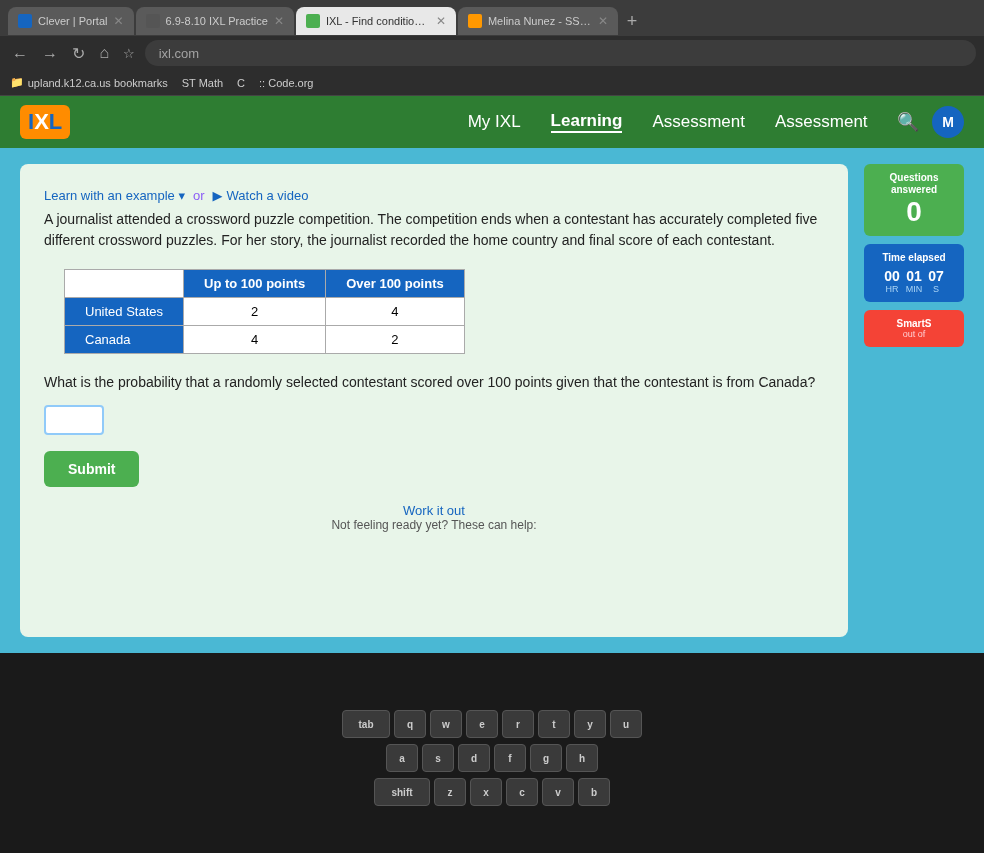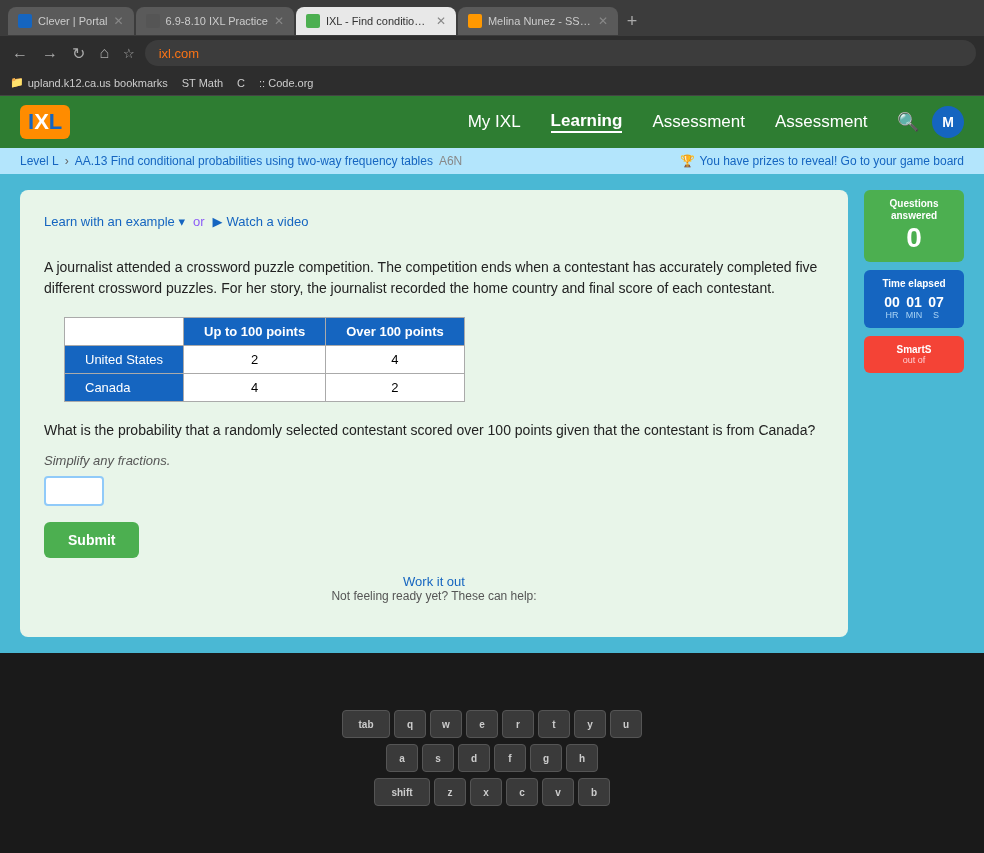--- a/index.html
+++ b/index.html
@@ -95,21 +95,21 @@
       cursor: pointer;
       padding: 2px 4px;
     }
 
     .address-bar {
       flex: 1;
       background: #3c3c3c;
       border: none;
       border-radius: 20px;
       padding: 4px 14px;
-      color: #f97316;
+      color: #a3a3a3;
       font-size: 13px;
       height: 26px;
     }
 
     .bookmarks-bar {
       display: flex;
       align-items: center;
       background: #2d2d2d;
       padding: 3px 10px;
       gap: 14px;
@@ -248,21 +248,21 @@
       border-radius: 8px;
       padding: 24px;
       flex: 1;
       position: relative;
     }
 
     .example-bar {
       display: flex;
       align-items: center;
       gap: 8px;
-      margin-bottom: 28px;
+      margin-bottom: 6px;
       font-size: 13px;
       color: #1565c0;
     }
 
     .example-link {
       color: #1565c0;
       cursor: pointer;
       text-decoration: none;
     }
 
@@ -553,32 +553,20 @@
       <a class="ixl-nav-item active">Learning</a>
       <a class="ixl-nav-item">Assessment</a>
       <a class="ixl-nav-item">Assessment</a>
     </nav>
     <div class="ixl-header-right">
       <span class="search-icon-btn">🔍</span>
       <div class="user-avatar">M</div>
     </div>
   </div>
 
-  <div class="breadcrumb-bar">
-    <div class="breadcrumb-left">
-      <span style="cursor:pointer;">Level L</span>
-      <span class="breadcrumb-sep">›</span>
-      <span>AA.13 Find conditional probabilities using two-way frequency tables</span>
-      <span style="color:#888;">A6N</span>
-    </div>
-    <div class="prize-notice">
-      <span>🏆</span>
-      <span>You have prizes to reveal! Go to your game board</span>
-    </div>
-  </div>
 
   <div class="ixl-content">
 
     <div class="question-panel">
 
       <div class="example-bar">
         <a class="example-link">
           <span>Learn with an example</span>
           <span> ▾</span>
         </a>
@@ -608,21 +596,20 @@
           <tr>
             <td class="row-label">Canada</td>
             <td>4</td>
             <td>2</td>
           </tr>
         </tbody>
       </table>
 
       <p class="probability-question">What is the probability that a randomly selected contestant scored over 100 points given that the contestant is from Canada?</p>
 
-      <p class="simplify-label">Simplify any fractions.</p>
 
       <input type="text" class="answer-input" style="">
 
       <button class="submit-btn">Submit</button>
 
       <div class="work-it-out">
         <span>Work it out</span>
       </div>
       <div class="not-ready">Not feeling ready yet? These can help:</div>
     </div>

